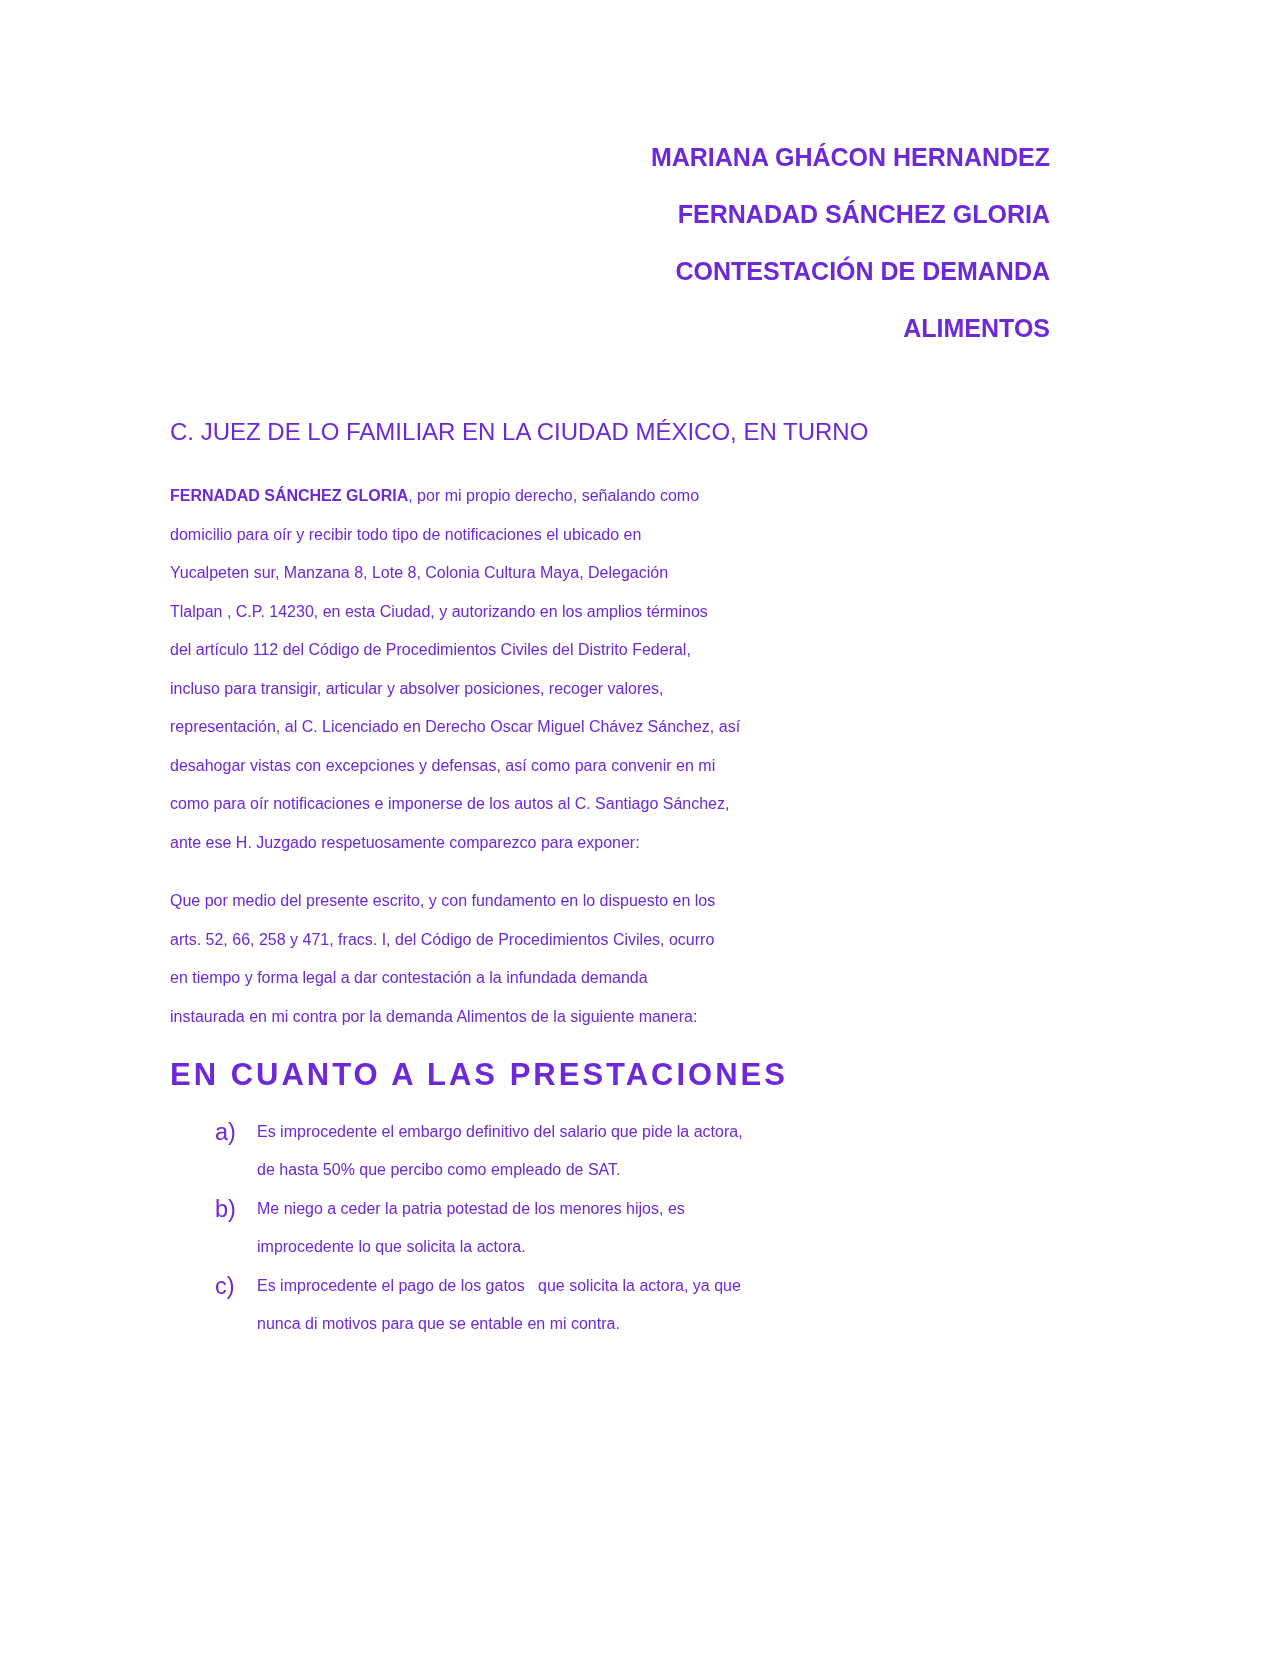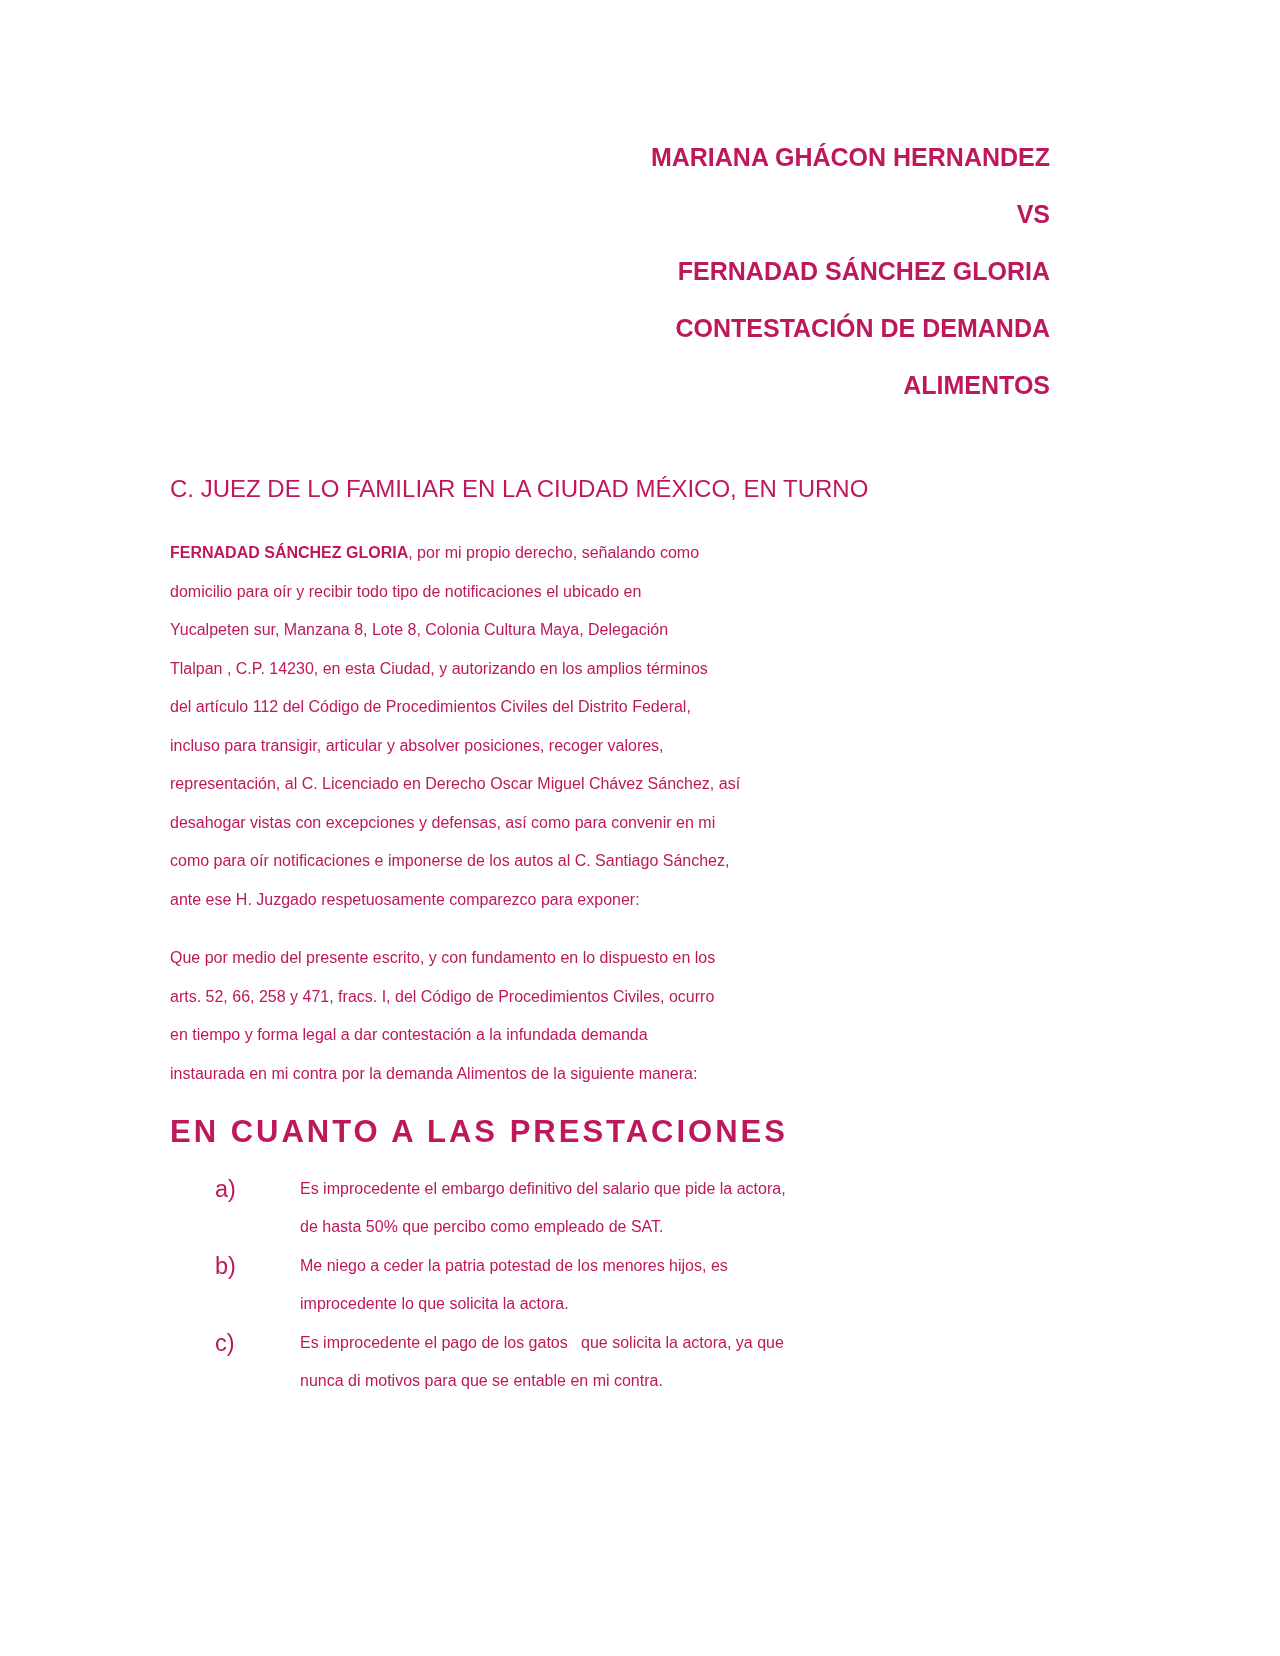--- a/index.html
+++ b/index.html
@@ -3,21 +3,21 @@
 <meta charset="utf-8">
 <style>
   * { margin: 0; padding: 0; box-sizing: border-box; }
   html, body { background: #ffffff; }
   .page {
     position: relative;
     width: 1280px;
     height: 1656px;
     margin: 0 auto;
     background: #ffffff;
-    color: #be185d;
+    color: #6d28d9;
     font-family: "Liberation Sans", "DejaVu Sans", sans-serif;
     padding: 138px 230px 60px 170px;
     overflow: hidden;
   }
   .hdr-line {
     text-align: right;
     font-weight: bold;
     font-size: 25px;
     line-height: 38px;
     margin-bottom: 19px;
@@ -46,30 +46,29 @@
     letter-spacing: 3px;
     line-height: 38.5px;
     white-space: pre;
   }
   .item { display: flex; padding-left: 45px; }
   .marker {
     flex: 0 0 42px;
     font-size: 23.5px;
     line-height: 38.5px;
   }
-  .item-lines { flex: 1 1 auto; margin-left: 43px; }
+  .item-lines { flex: 1 1 auto; }
 </style>
 </head>
 <body>
 
 <div class="page">
 
   <div class="hdr-block">
     <div class="hdr-line">MARIANA GHÁCON HERNANDEZ</div>
-    <div class="hdr-line">VS</div>
     <div class="hdr-line">FERNADAD SÁNCHEZ GLORIA</div>
     <div class="hdr-line">CONTESTACIÓN DE DEMANDA</div>
     <div class="hdr-line">ALIMENTOS</div>
   </div>
 
   <div class="addressee">C. JUEZ DE LO FAMILIAR EN LA CIUDAD MÉXICO, EN TURNO</div>
 
   <div class="para">
     <div class="line"><span class="b">FERNADAD SÁNCHEZ GLORIA</span><span>, por mi propio derecho, señalando como</span></div>
     <div class="line">domicilio para oír y recibir todo tipo de notificaciones el ubicado en</div>

